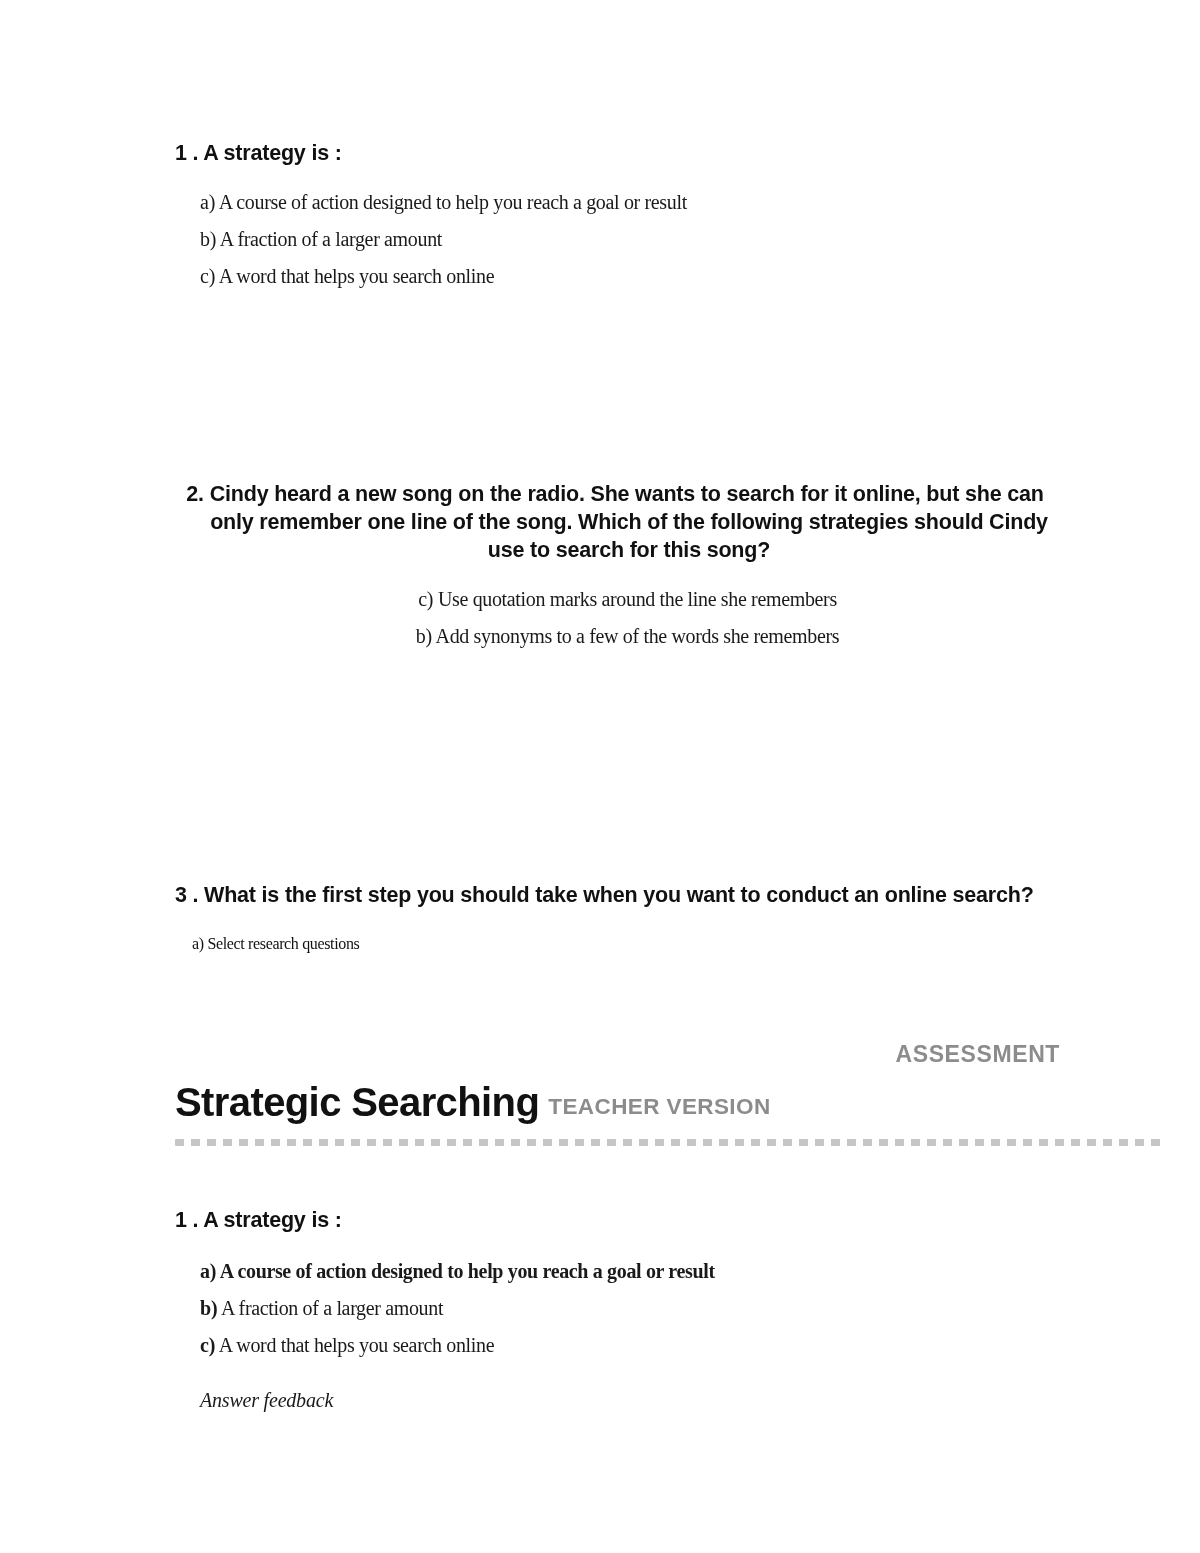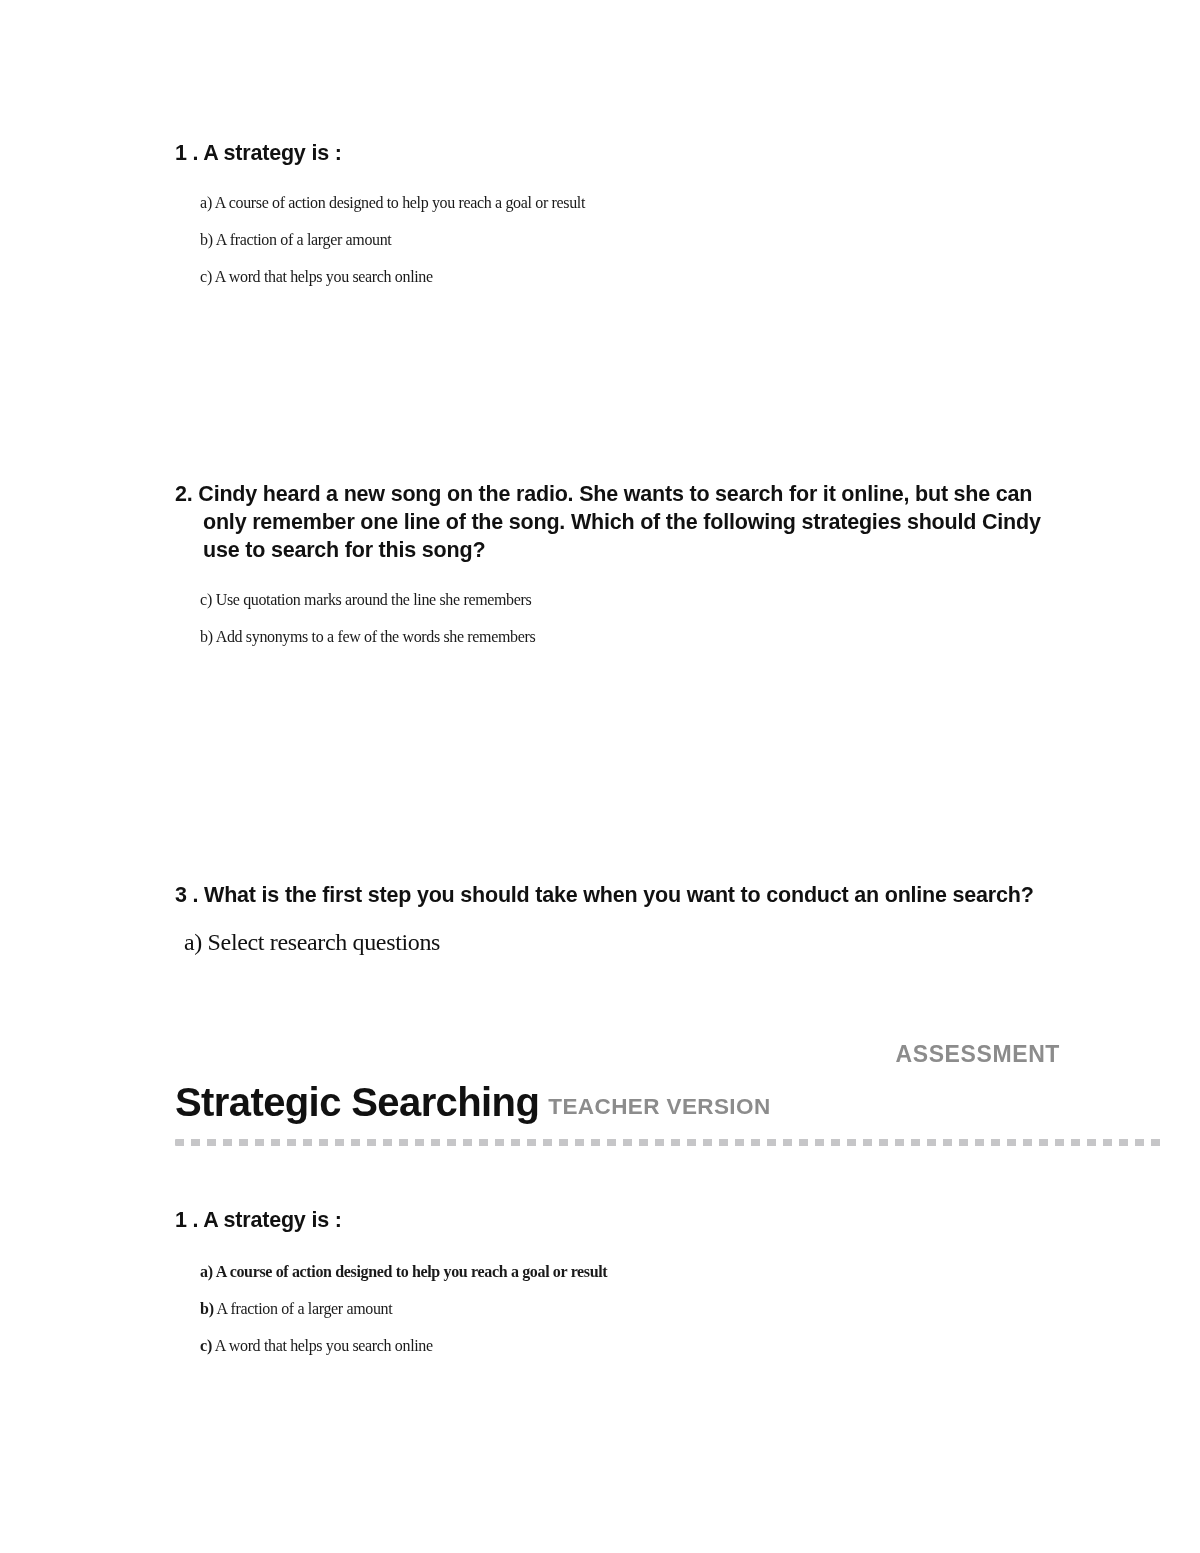--- a/index.html
+++ b/index.html
@@ -48,21 +48,21 @@
   }
 
   .q-options {
     list-style: none;
     margin: 0;
     padding: 0;
   }
 
   .opt {
     font-family: "Liberation Serif", "DejaVu Serif", serif;
-    font-size: 16px;
+    font-size: 20px;
     line-height: 27px;
     color: #1a1a1a;
     margin: 0;
     padding-left: 25px;
     letter-spacing: -0.35px;
     white-space: nowrap;
   }
 
   .opt .lbl { letter-spacing: -0.2px; }
 
@@ -126,32 +126,32 @@
     letter-spacing: -0.2px;
     color: #1a1a1a;
     padding-left: 25px;
   }
 
   
   #q1-student       { top: 139px; }
   #q1-student .q-options { margin-top: 22px; }
   #q1-student .opt + .opt { margin-top: 10px; }
 
-  #q2-student       { top: 480px; }
+  #q2-student       { top: 480px; text-align: center; }
   #q2-student .q-options { margin-top: 22px; }
   #q2-student .opt + .opt { margin-top: 10px; }
 
   #q3-student       { top: 872px; }
   #q3-student .q-heading { line-height: 47px; }
   #q3-student .inline-opt {
     font-family: "Liberation Serif", "DejaVu Serif", serif;
     font-weight: normal;
-    font-size: 24px;
+    font-size: 16px;
     letter-spacing: -0.35px;
-    margin-left: 9px;
+    margin-left: 17px;
   }
   #q3-student .q-options { margin-top: 28px; }
   #q3-student .opt + .opt { margin-top: 10px; }
 
   #assessment-kicker-el { top: 1041px; }
   #title-row-el         { top: 1080px; }
   #divider-el           { top: 1139px; }
 
   #q1-teacher       { top: 1206px; }
   #q1-teacher .q-options { margin-top: 24px; }
@@ -194,15 +194,16 @@
 
   <div class="divider" id="divider-el"></div>
 
   <div class="q-block" id="q1-teacher">
     <p class="q-heading">1 . A strategy is :</p>
     <ul class="q-options">
       <li class="opt correct"><span class="lbl bold-lbl">a)</span> <span>A course of action designed to help you reach a goal or result</span></li>
       <li class="opt"><span class="lbl bold-lbl">b)</span> <span>A fraction of a larger amount</span></li>
       <li class="opt"><span class="lbl bold-lbl">c)</span> <span>A word that helps you search online</span></li>
     </ul>
+    <div class="feedback-note">Answer feedback</div>
   </div>
 
 </div>
 
 </body></html>

